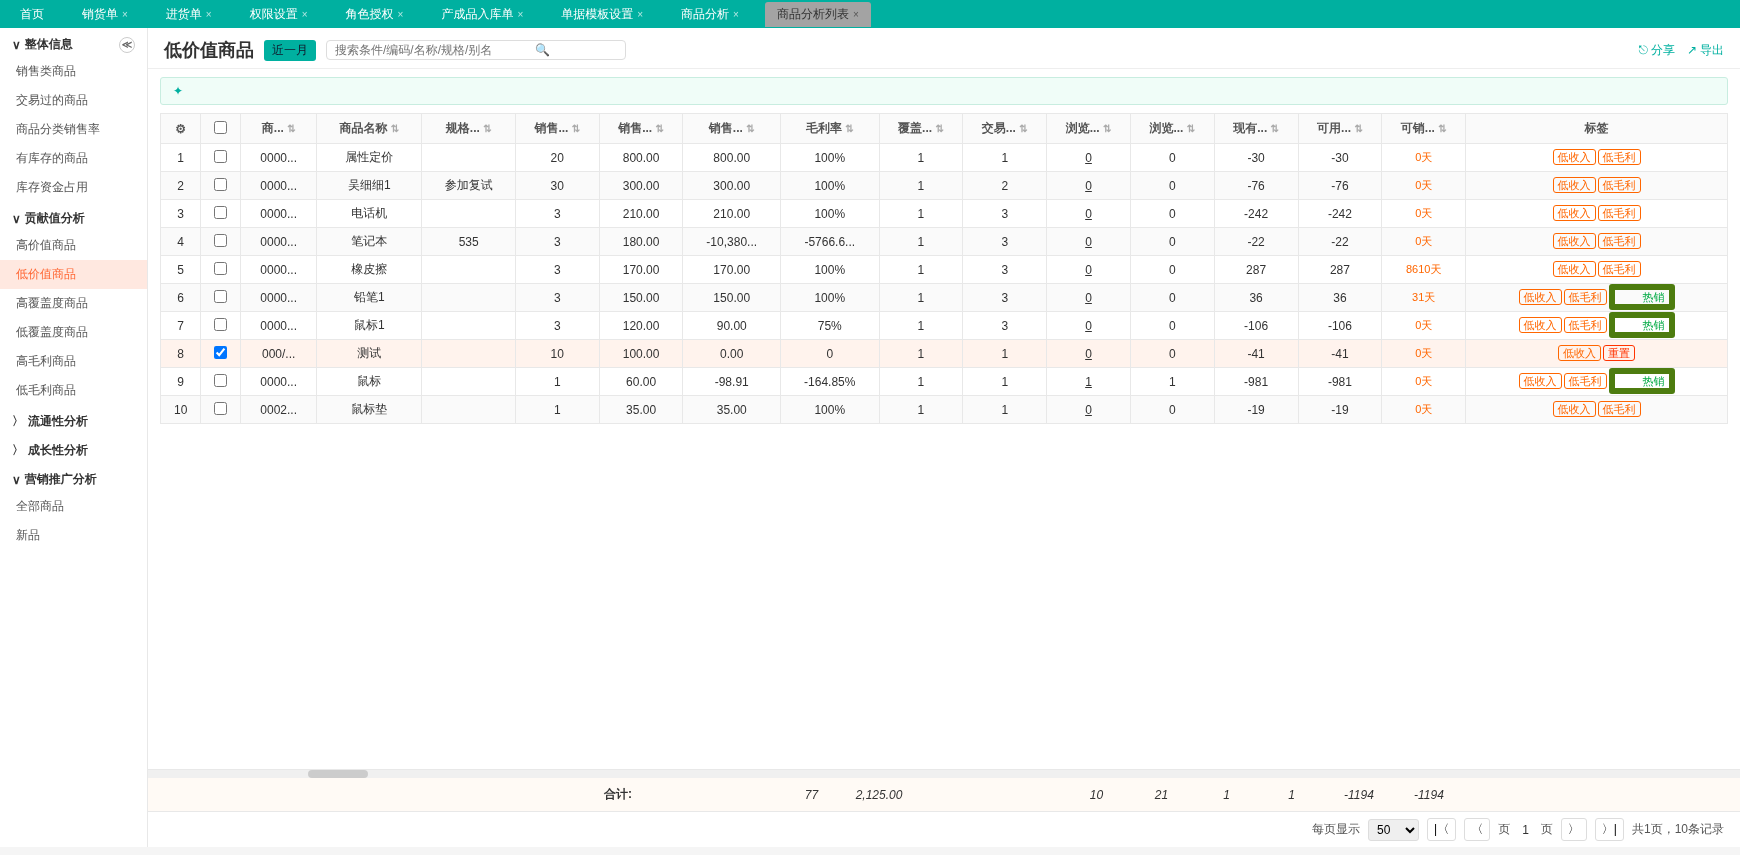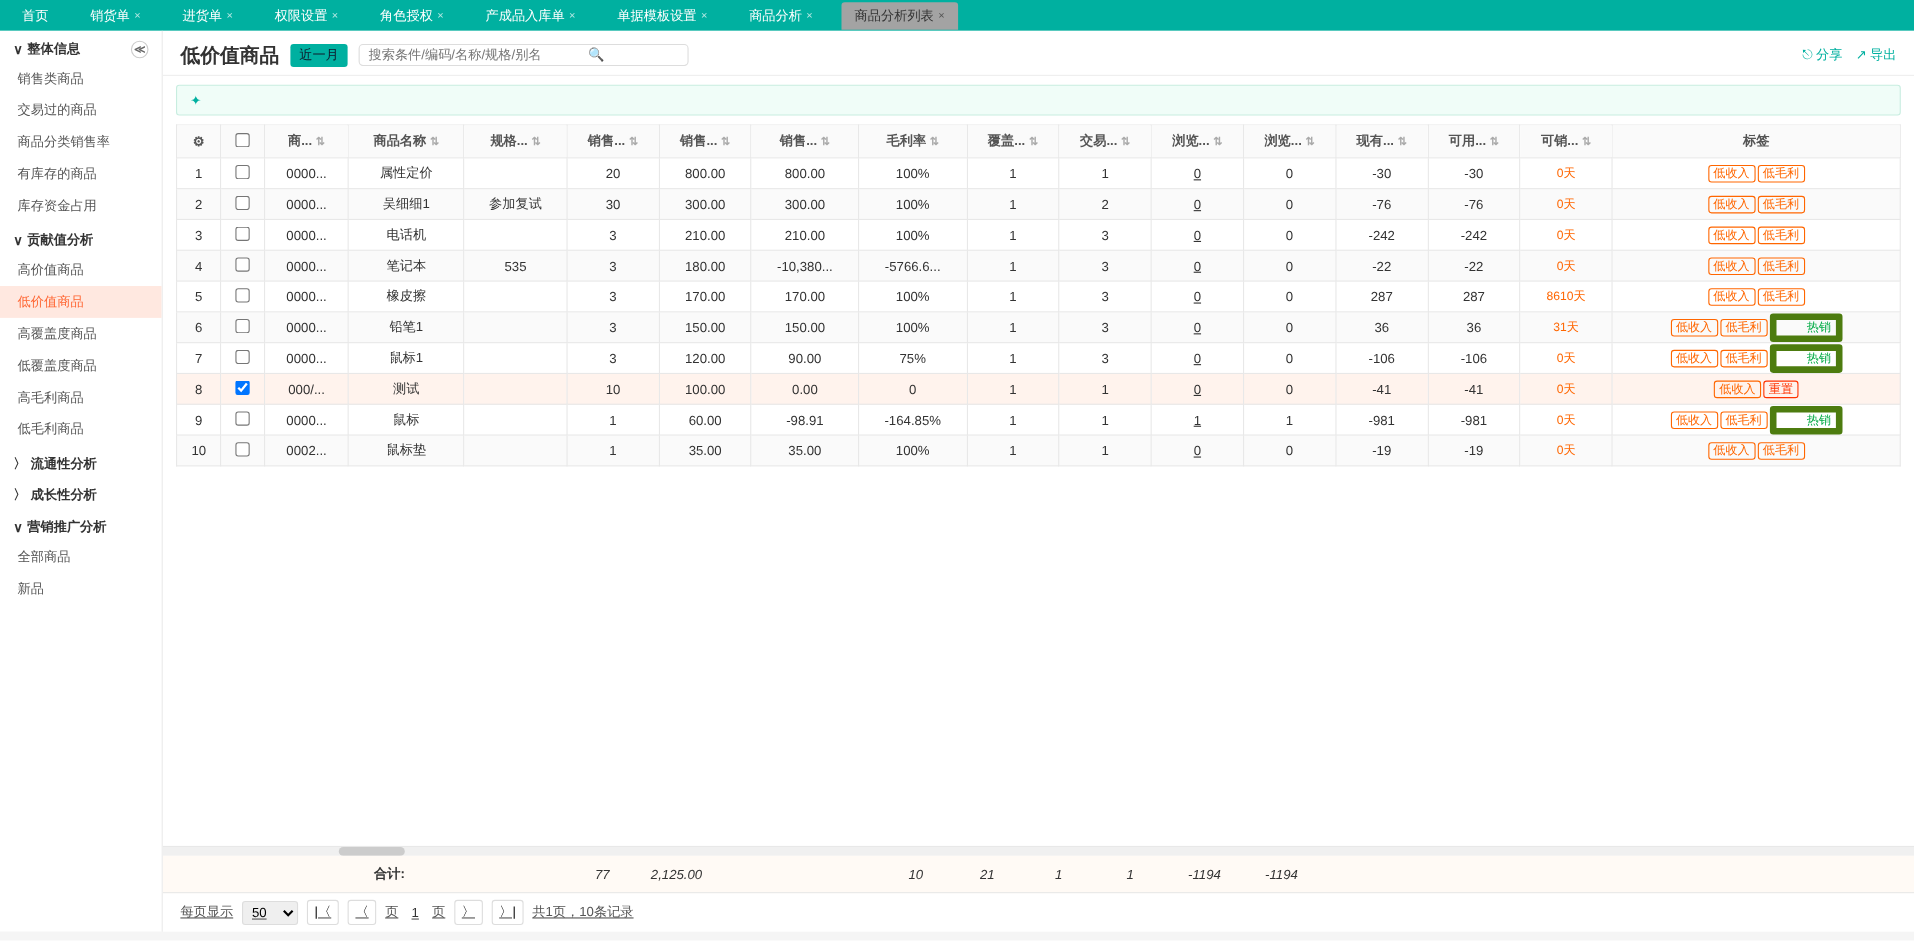--- a/index.html
+++ b/index.html
@@ -148,31 +148,31 @@
     }
     .total-row {
       display: flex;
       align-items: center;
       padding: 8px 12px;
       gap: 0;
       font-size: 12px;
       color: #333;
       background: #fffaf5;
       border-bottom: 1px solid #e8e8e8;
+      justify-content: center;
     }
     .total-label { width: 220px; text-align: right; padding-right: 12px; font-weight: bold; }
     .pagination {
       display: flex;
       align-items: center;
-      justify-content: flex-start;
+      justify-content: flex-end;
       padding: 6px 16px;
       gap: 8px;
       font-size: 12px;
       color: #555;
-      text-decoration: underline;
     }
     .pagination select { border: 1px solid #ddd; border-radius: 3px; padding: 2px 4px; }
     .pagination button {
       border: 1px solid #ddd;
       background: #fff;
       border-radius: 3px;
       padding: 2px 6px;
       cursor: pointer;
     }
     .page-num { color: #333; padding: 0 4px; }

